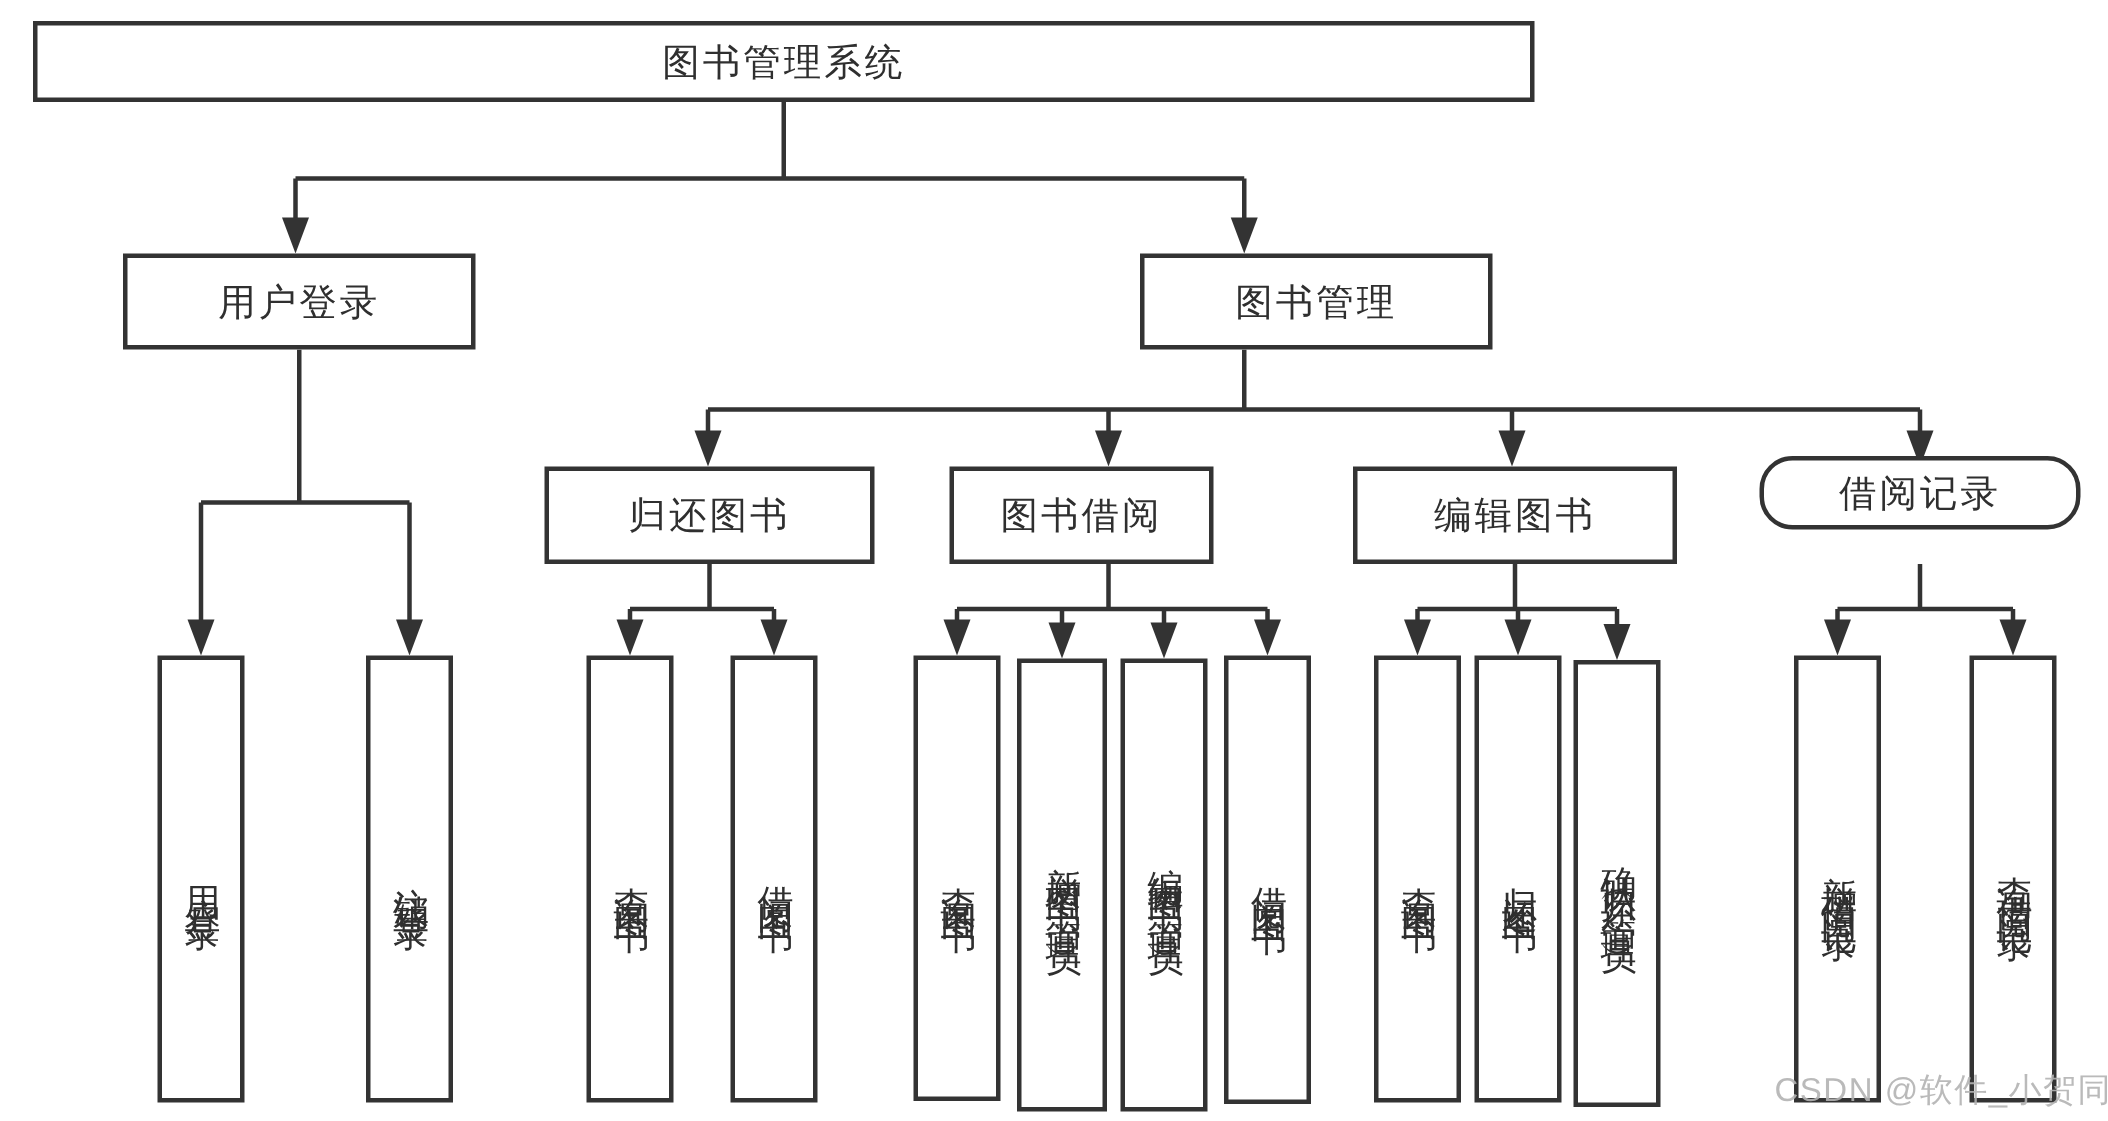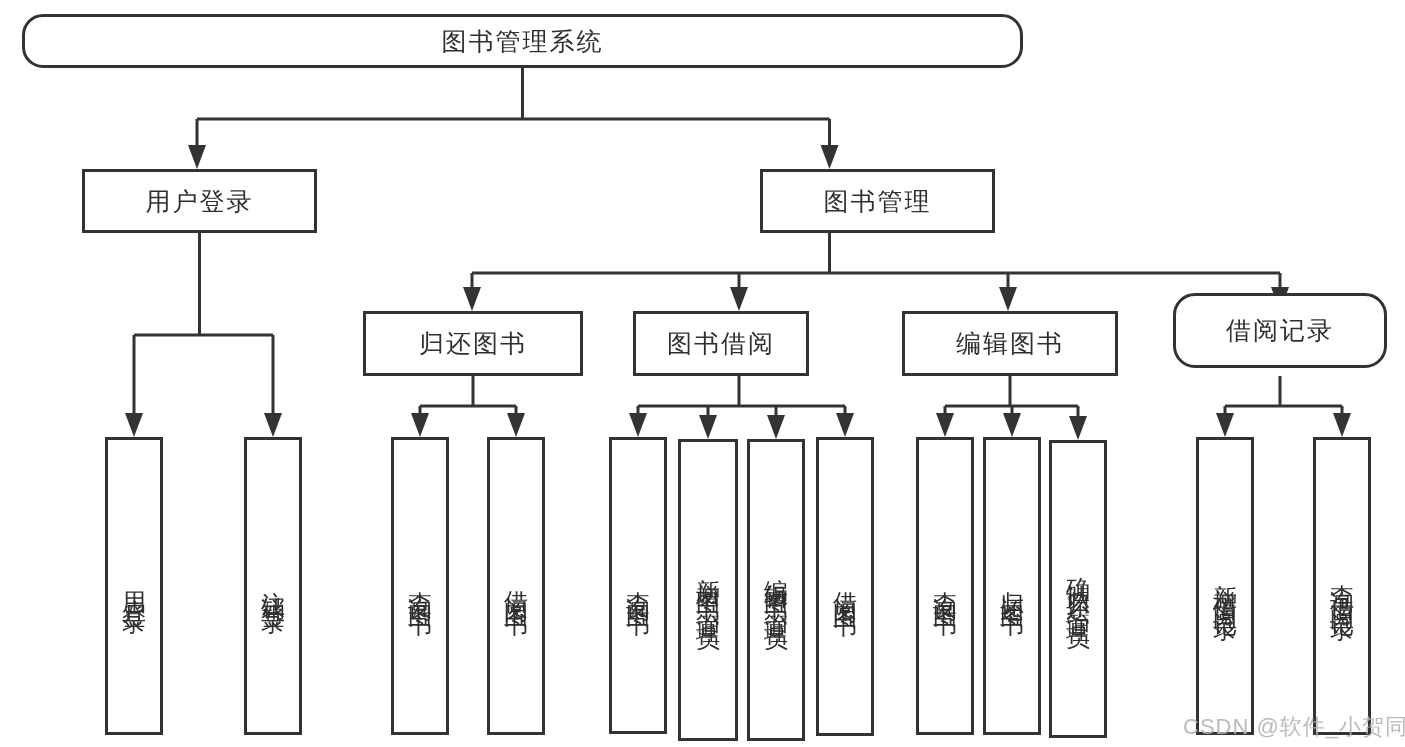--- a/index.html
+++ b/index.html
@@ -91,29 +91,29 @@
       <polygon points="767,415 785,415 776,439"></polygon>
       <polygon points="836,413 854,413 845,437"></polygon>
       <polygon points="936,413 954,413 945,437"></polygon>
       <polygon points="1003,413 1021,413 1012,437"></polygon>
       <polygon points="1069,416 1087,416 1078,440"></polygon>
       <polygon points="1216,413 1234,413 1225,437"></polygon>
       <polygon points="1333,413 1351,413 1342,437"></polygon>
     </g>
   </svg>
 
-  <div class="node" style="left:22px; top:14px; width:1001px; height:54px;border-radius:21px;">图书管理系统</div>
+  <div class="node" style="left:22px; top:14px; width:1001px; height:54px;">图书管理系统</div>
 
   <div class="node" style="left:82px; top:169px; width:235px; height:64px;">用户登录</div>
   <div class="node" style="left:712px; top:169px; width:235px; height:64px;margin-left:48px;">图书管理</div>
 
   <div class="node" style="left:363px; top:311px; width:220px; height:65px;">归还图书</div>
   <div class="node" style="left:633px; top:311px; width:176px; height:65px;">图书借阅</div>
   <div class="node" style="left:902px; top:311px; width:216px; height:65px;">编辑图书</div>
-  <div class="node" style="left:1173px; top:293px; width:214px; height:75px;border-radius:22px;">借阅记录</div>
+  <div class="node" style="left:1173px; top:304px; width:214px; height:49px;border-radius:22px;">借阅记录</div>
 
   <div class="node leaf" style="left:105px; top:437px; width:58px; height:298px;">
     <span class="vtext">用户登录</span>
   </div>
   <div class="node leaf" style="left:244px; top:437px; width:58px; height:298px;">
     <span class="vtext">注销登录</span>
   </div>
 
   <div class="node leaf" style="left:391px; top:437px; width:58px; height:298px;">
     <span class="vtext">查询图书</span>

